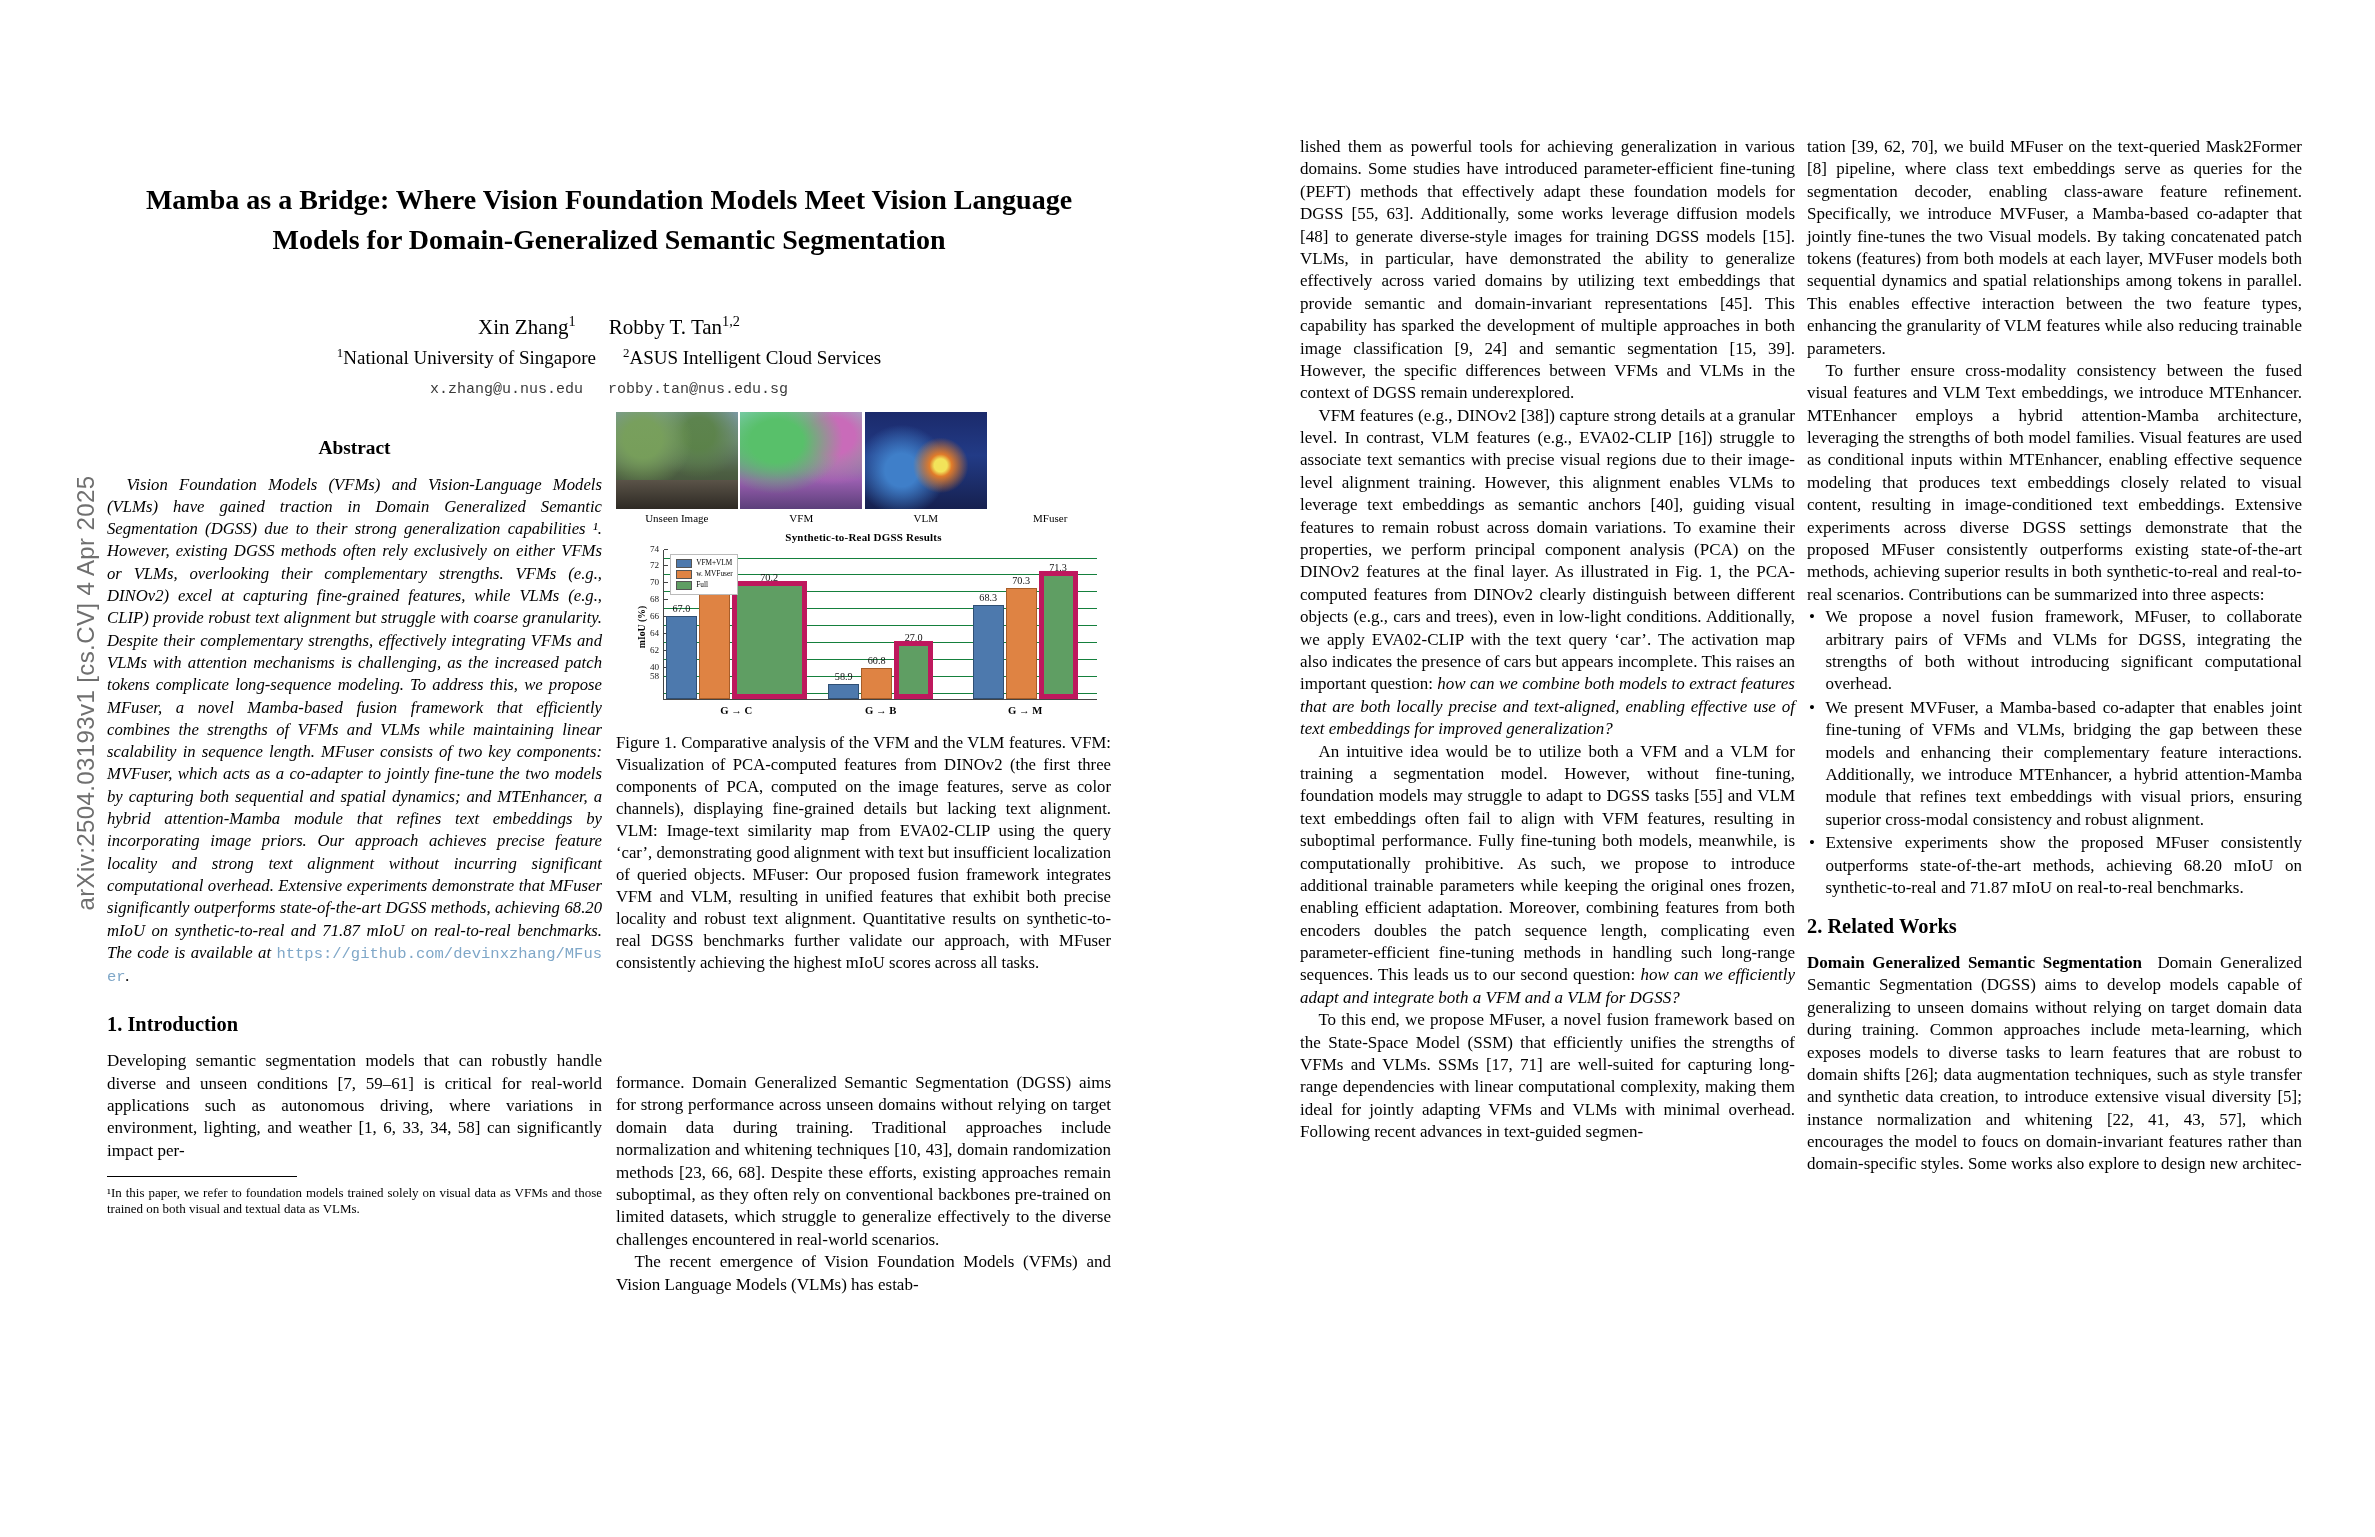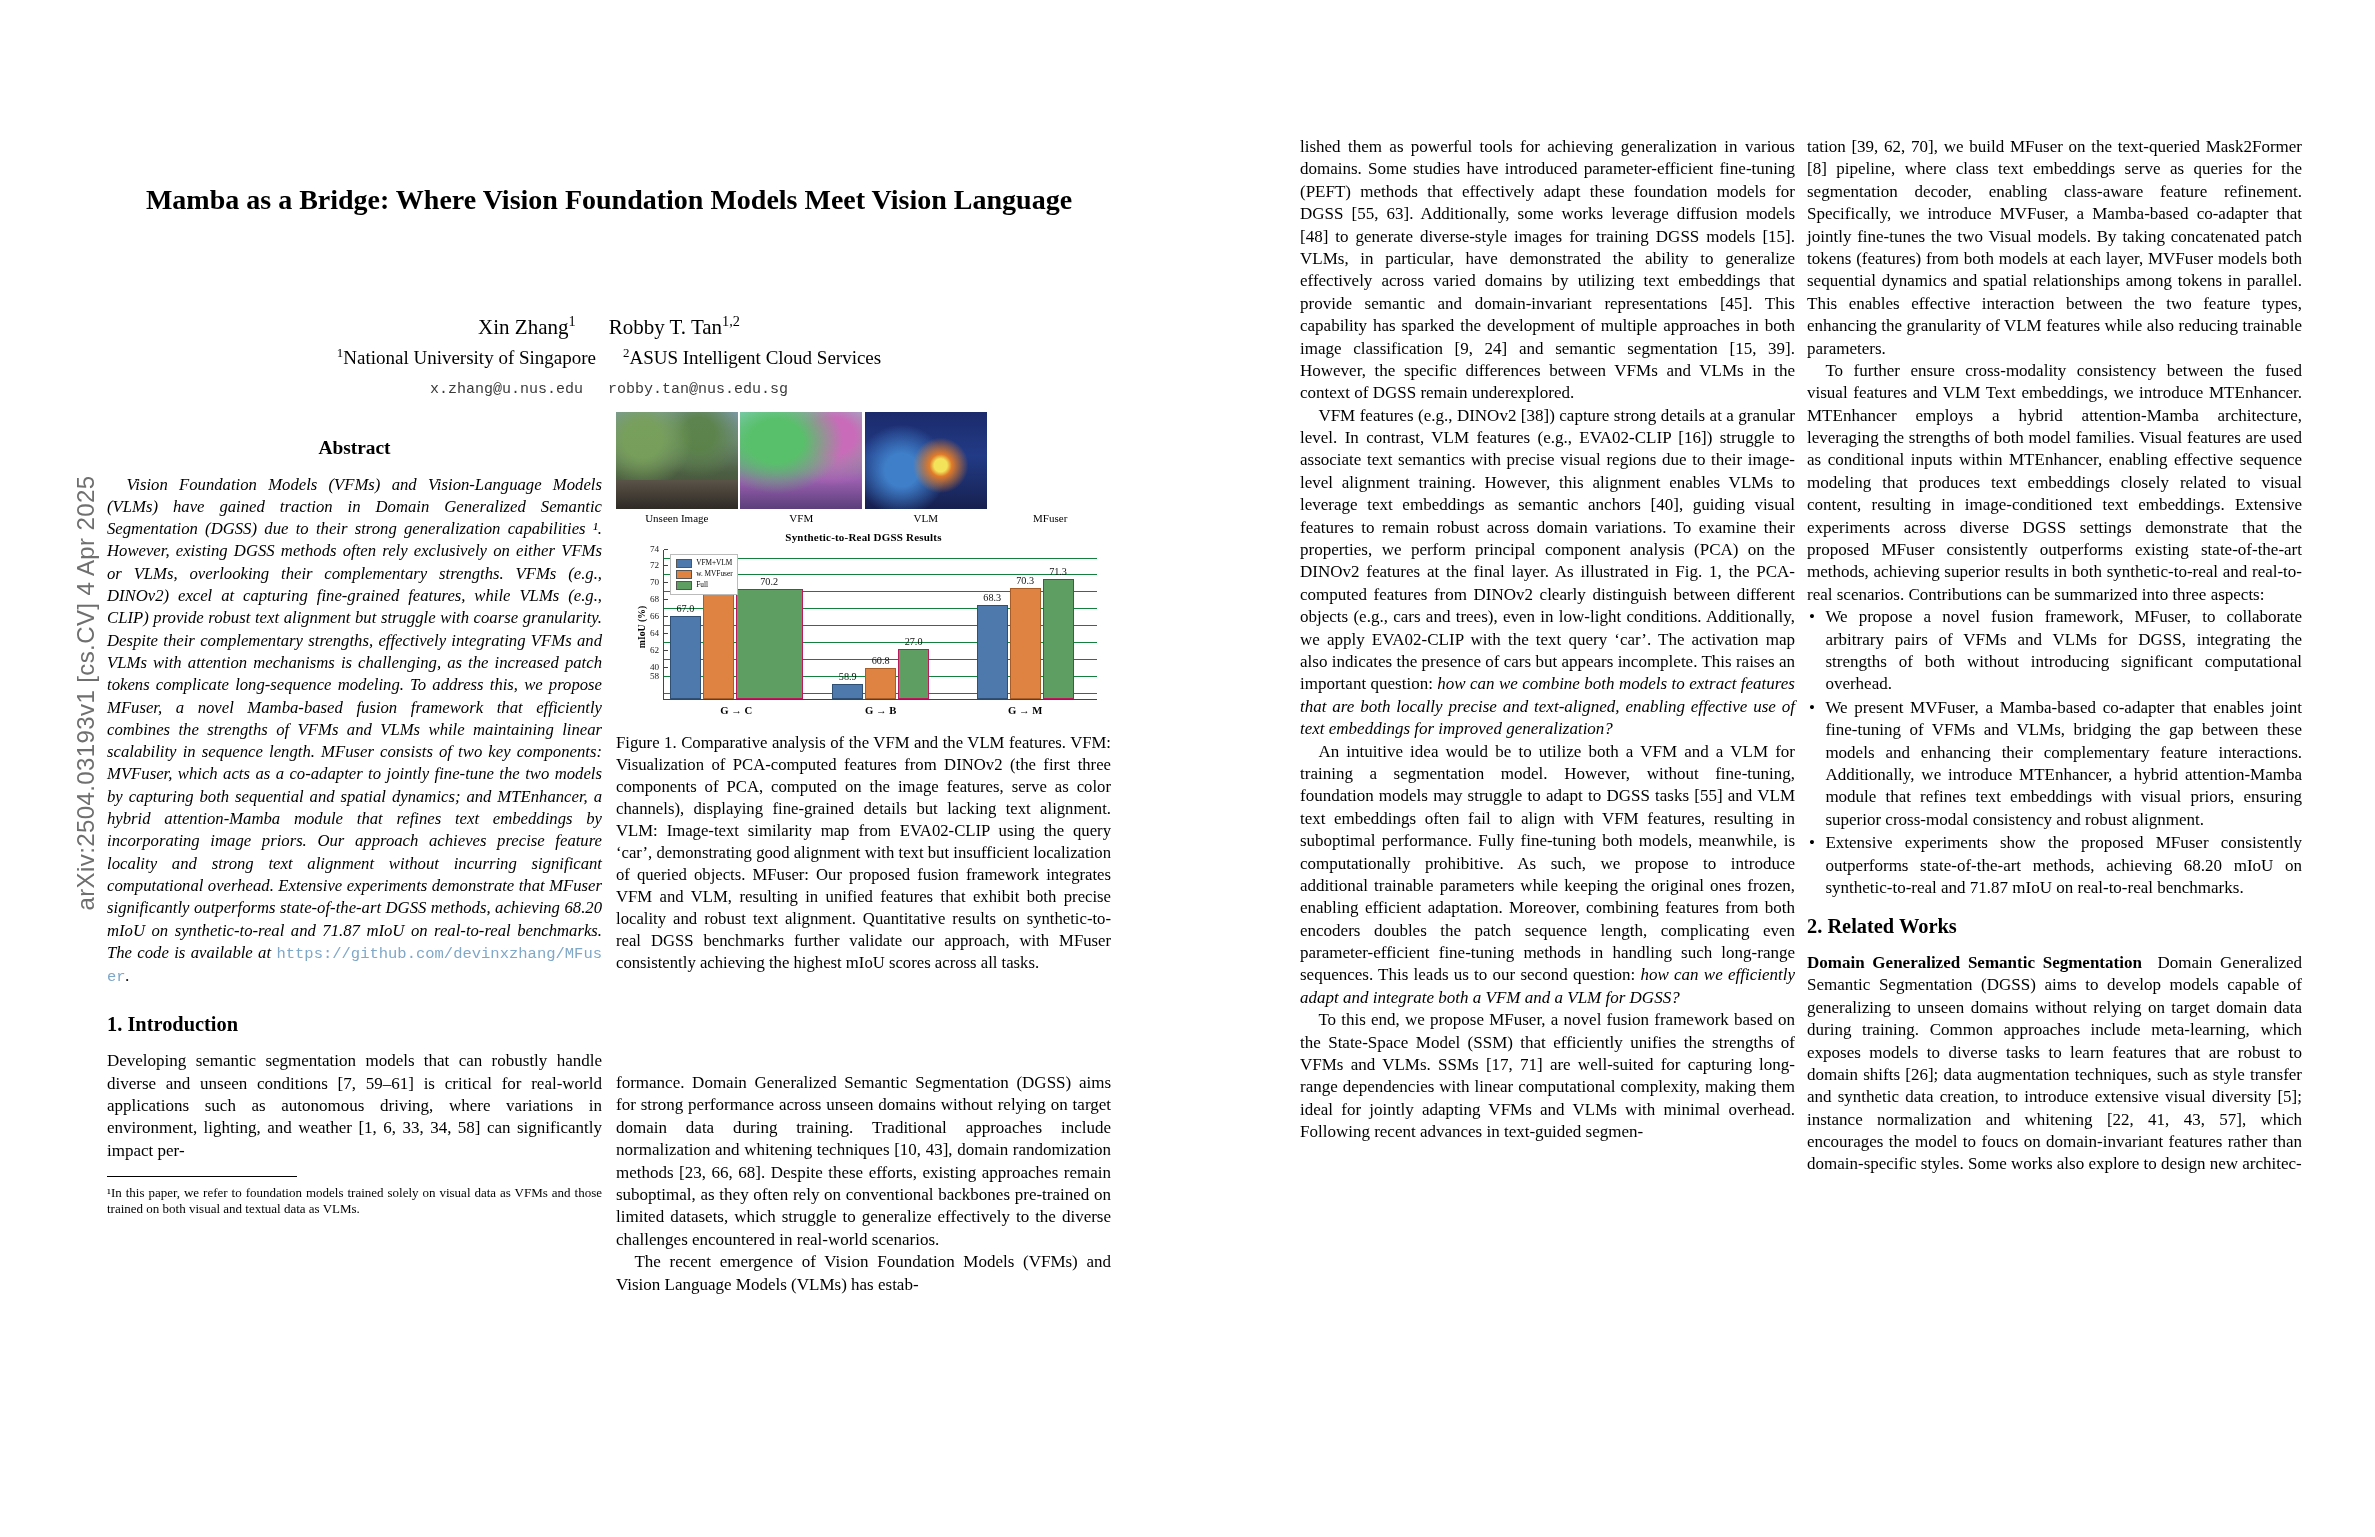--- a/index.html
+++ b/index.html
@@ -178,21 +178,21 @@
     position:absolute; bottom:0; height:100%;
     display:flex; align-items:flex-end; justify-content:center; gap:1.9px;
   }
   .bar { width:29px; position:relative; }
   .bar .val {
     position:absolute; bottom:100%; left:50%; transform:translateX(-50%);
     font-size:10.2px; margin-bottom:2.9px; white-space:nowrap; color:#111;
   }
   .b0 { background:#4d79ad; border:1px solid #2f4f74; }
   .b1 { background:#df8343; border:1px solid #a85d28; }
-  .b2 { background:#5f9e63; border:1px solid #be185d; }
+  .b2 { background:#5f9e63; border:5px solid #be185d; }
   .xtick {
     position:absolute; top:100%; left:50%; transform:translateX(-50%);
     margin-top:4.9px; font-size:10.7px; font-weight:bold; white-space:nowrap;
   }
   .legend {
     position:absolute; left:5.8px; top:3.9px;
     border:1px solid #bbb; background:#fff; padding:2.9px 4.9px;
     font-size:7.3px; line-height:1.5; z-index:5;
   }
   .legend div { display:flex; align-items:center; gap:3.9px; }
@@ -204,20 +204,21 @@
 </style>
 </head>
 <body>
 
 <div class="page">
 
   <div class="arxiv-stamp">arXiv:2504.03193v1  [cs.CV]  4 Apr 2025</div>
 
   <div class="title">
     <div>Mamba as a Bridge: Where Vision Foundation Models Meet Vision Language</div>
+    <div>Models for Domain-Generalized Semantic Segmentation</div>
   </div>
 
   <div class="authors">
     <div class="auth-row">
       <span>Xin Zhang</span><sup>1</sup><span class="gap"></span><span>Robby T. Tan</span><sup>1,2</sup>
     </div>
     <div class="aff-row">
       <sup>1</sup><span>National University of Singapore</span><span class="gap"></span><sup>2</sup><span>ASUS Intelligent Cloud Services</span>
     </div>
     <div class="mail-row">

